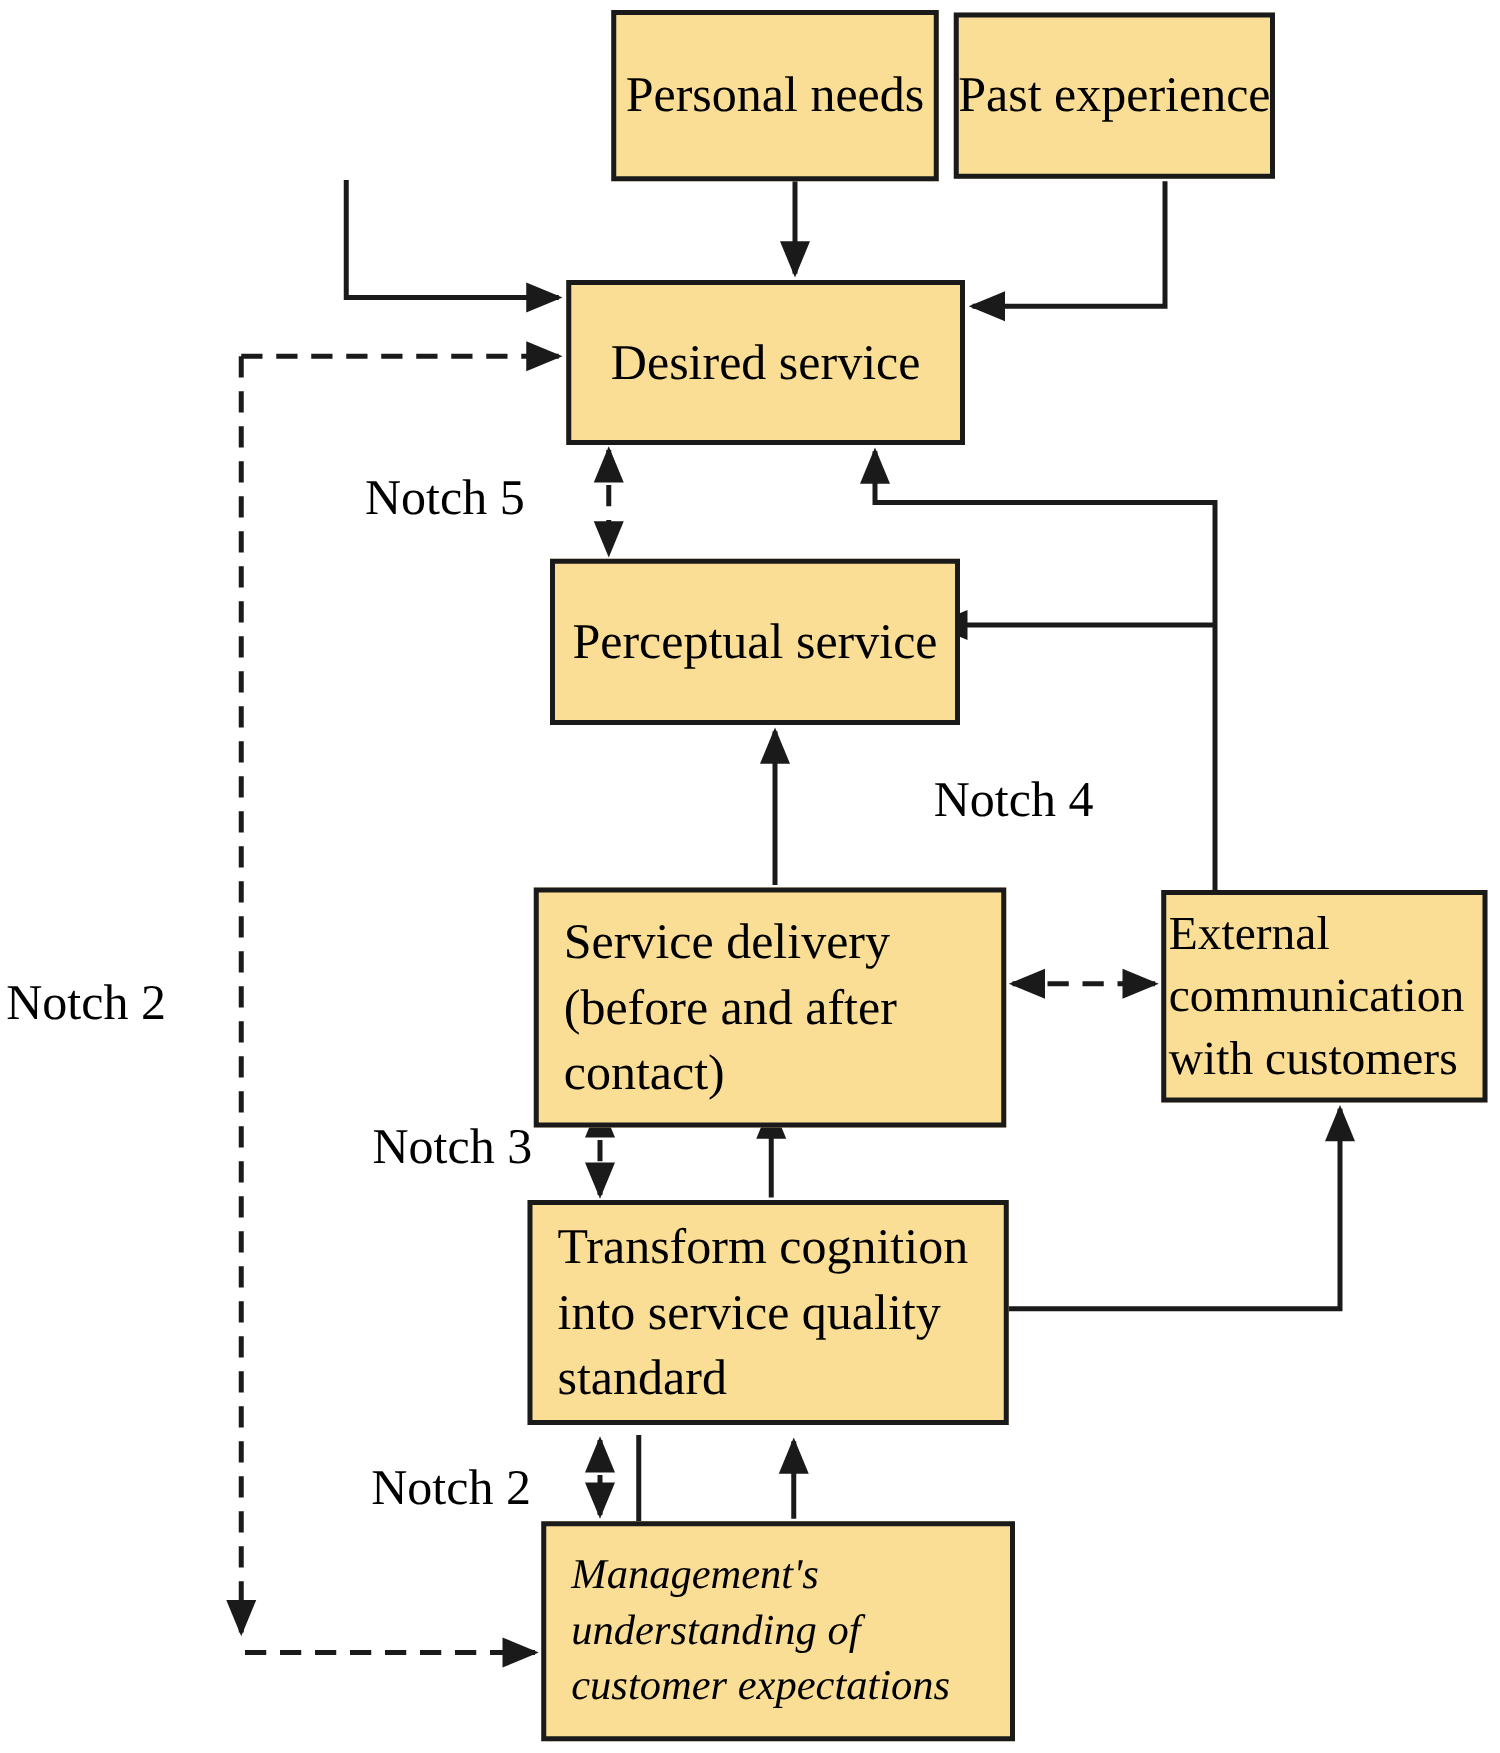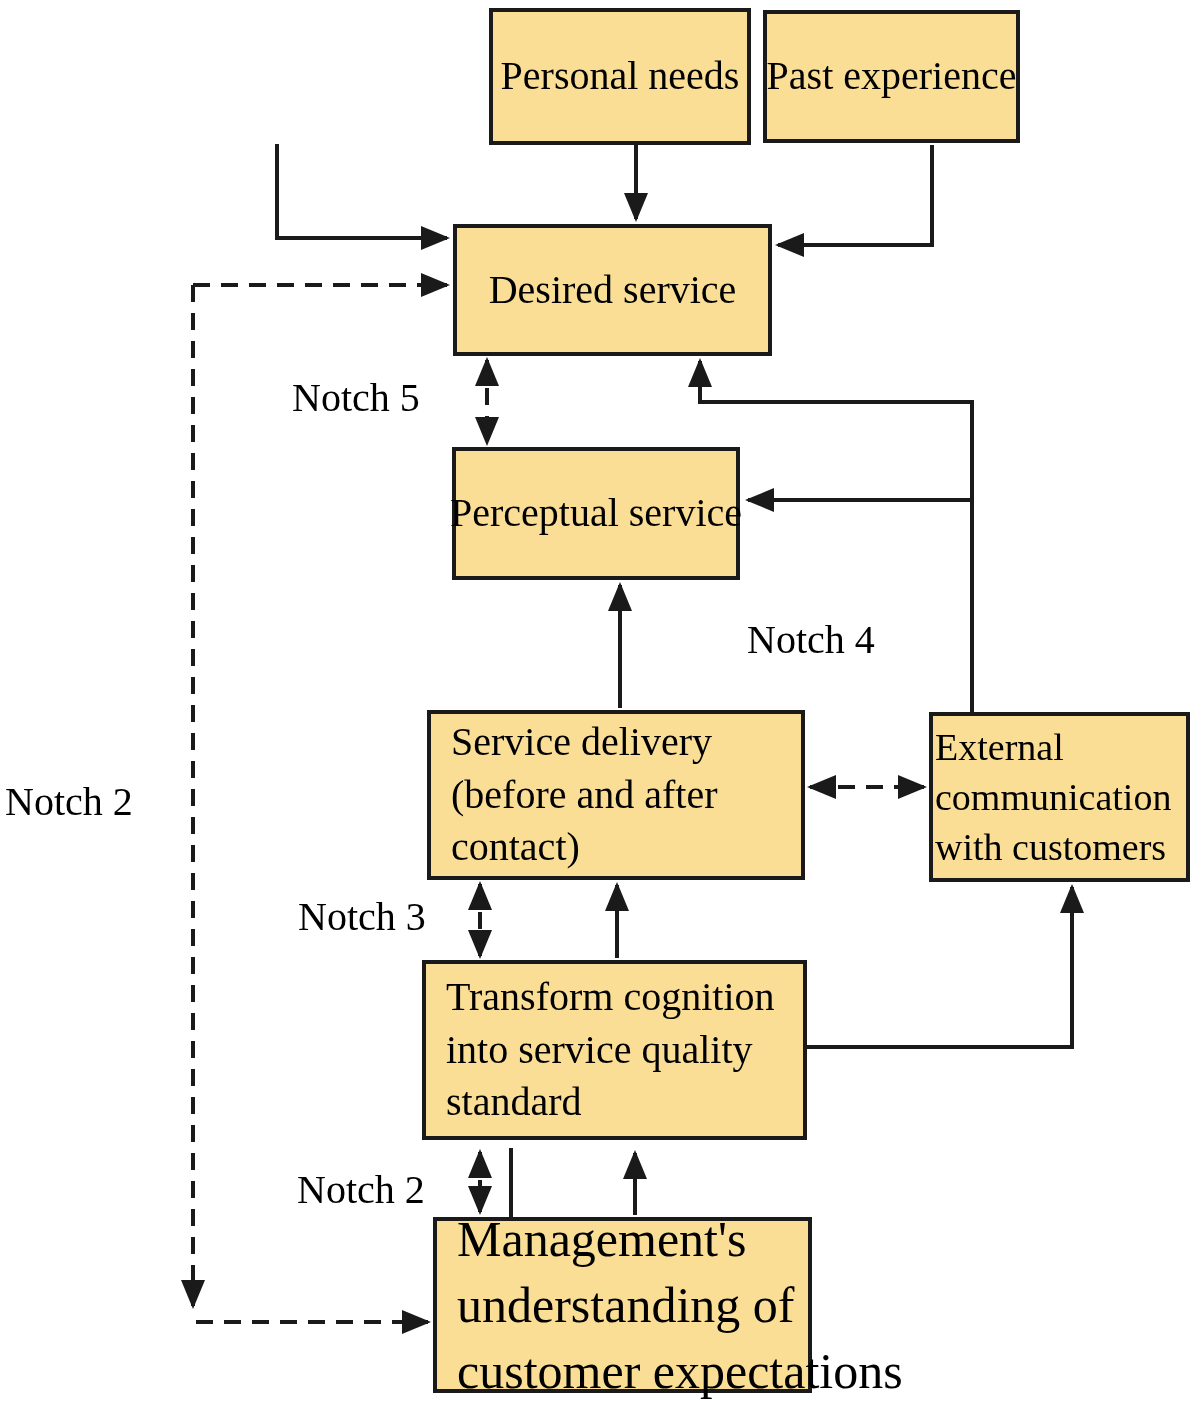--- a/index.html
+++ b/index.html
@@ -20,21 +20,21 @@
   .arrowhead{fill:var(--line);}
   .box{
     position:absolute;box-sizing:border-box;
     background:var(--box-fill);border:4px solid var(--box-border);
     display:flex;align-items:center;justify-content:center;
     color:var(--text);font-size:40px;line-height:1.32;
   }
   .box .lbl{white-space:pre;}
   .box.multiline{justify-content:flex-start;text-align:left;padding-left:20px;}
   .box.ext{padding-left:2px;font-size:38px;}
-  .box.mgmt{font-size:50px;}
+  .box.mgmt{font-size:34px;font-style:italic;}
   .notch{
     position:absolute;color:var(--text);font-size:40px;line-height:1;white-space:pre;
   }
 </style>
 </head>
 <body>
 
 <div class="canvas">
 
   <svg class="connector-layer" width="1200" height="1402" viewBox="0 0 1200 1402" xmlns="http://www.w3.org/2000/svg">
@@ -77,25 +77,25 @@
   </div>
 
   <div class="box" style="left:763px;top:10px;width:257px;height:133px;">
     <span class="lbl">Past experience</span>
   </div>
 
   <div class="box" style="left:453px;top:224px;width:319px;height:132px;">
     <span class="lbl">Desired service</span>
   </div>
 
-  <div class="box" style="left:452px;top:447px;width:288px;height:133px;">
+  <div class="box" style="left:440px;top:447px;width:328px;height:133px;">
     <span class="lbl">Perceptual service</span>
   </div>
 
-  <div class="box multiline" style="left:427px;top:710px;width:378px;height:170px;">
+  <div class="box multiline" style="left:427px;top:710px;width:378px;height:192px;">
     <span class="lbl">Service delivery
 (before and after
 contact)</span>
   </div>
 
   <div class="box multiline ext" style="left:929px;top:712px;width:261px;height:170px;">
     <span class="lbl">External
 communication
 with customers</span>
   </div>

